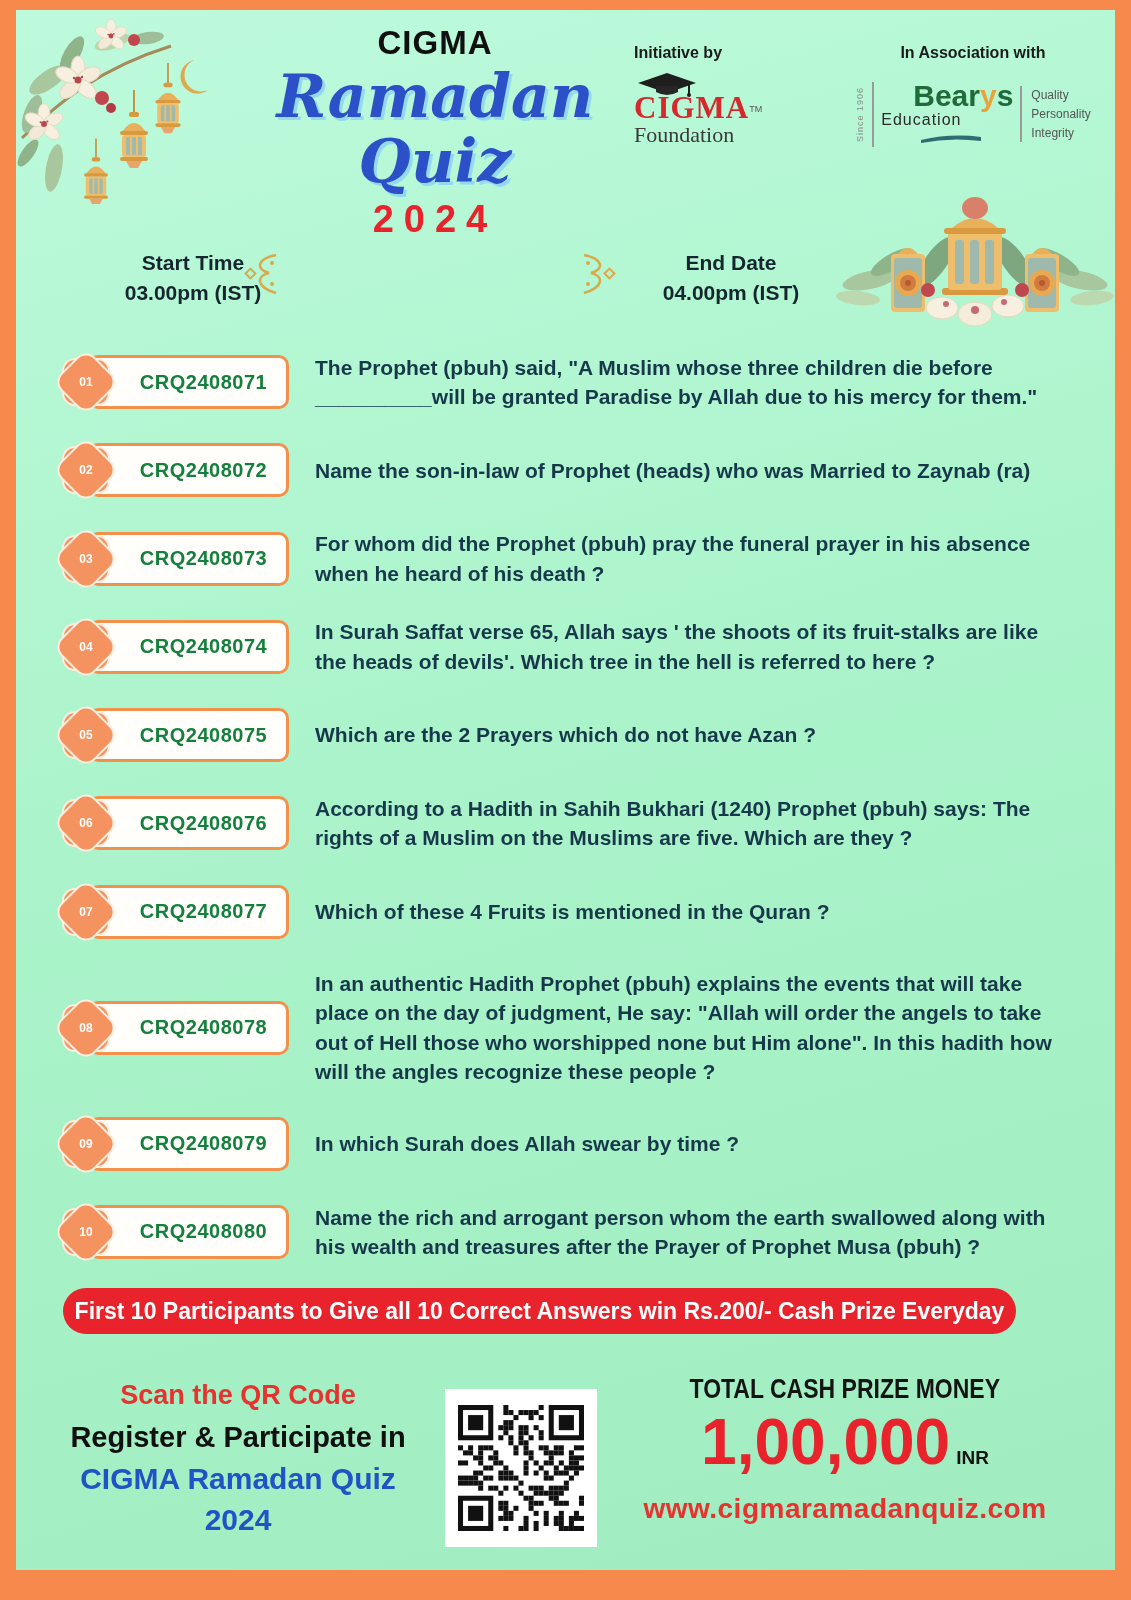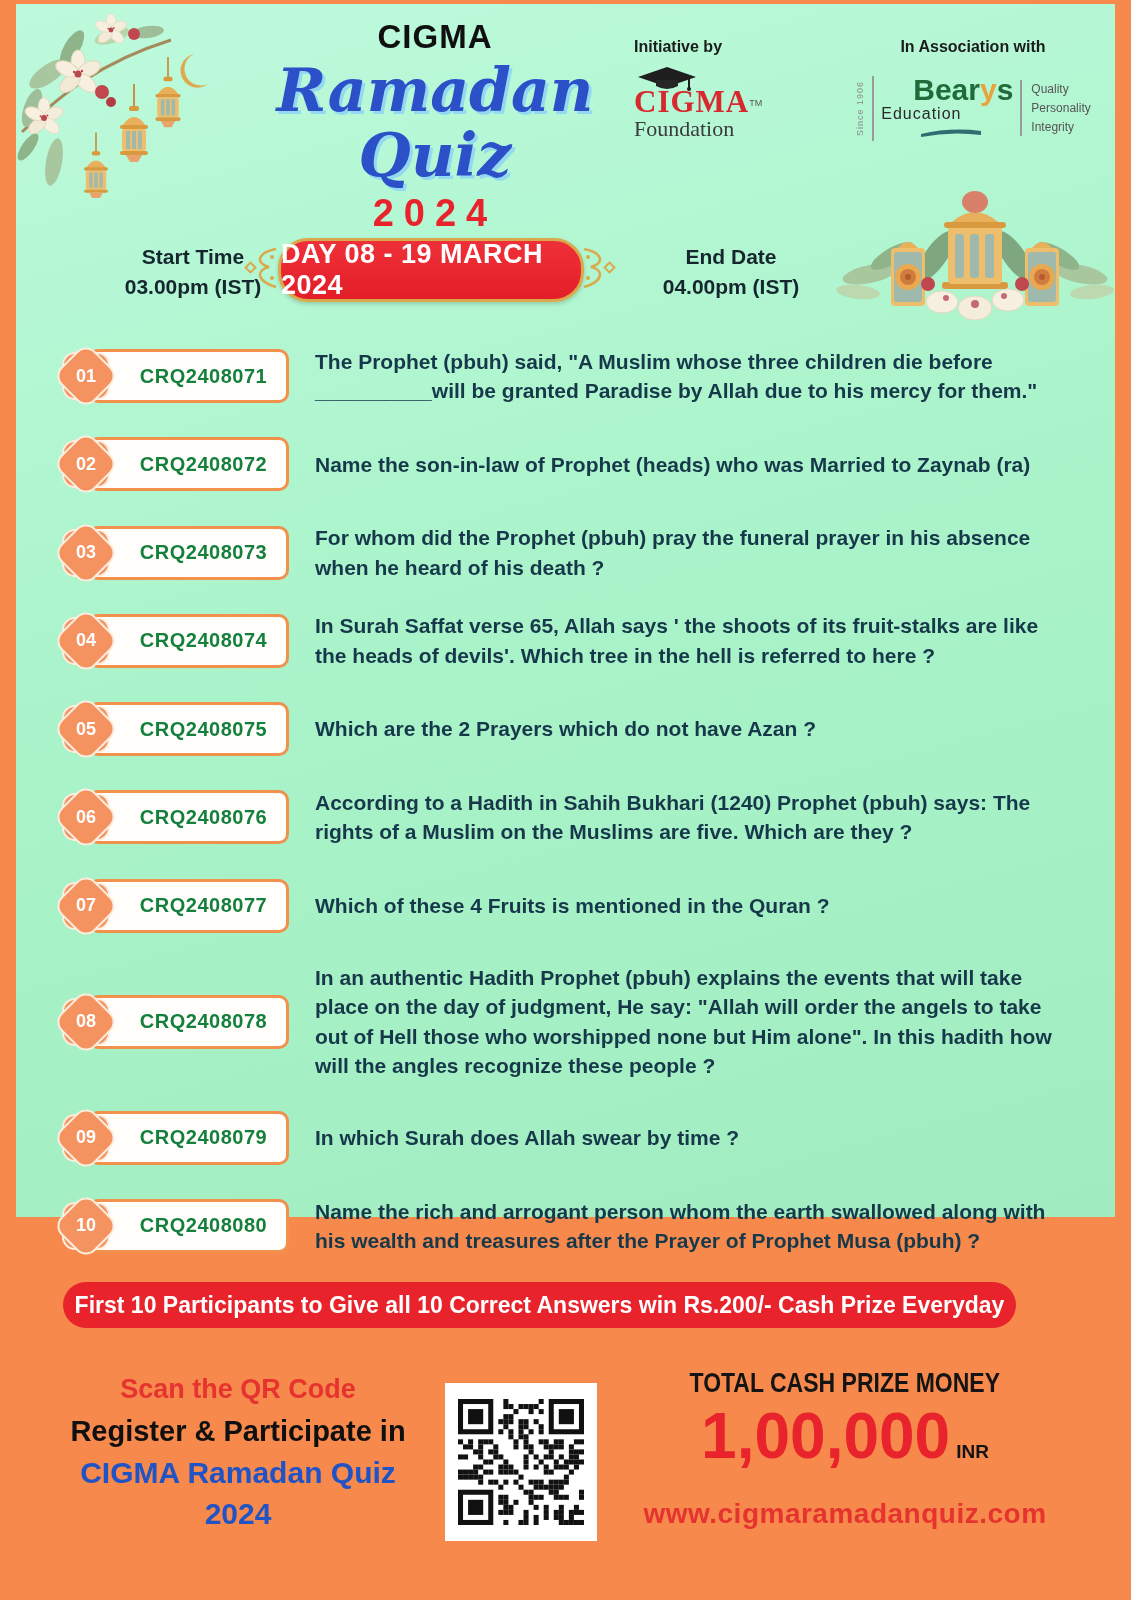--- a/index.html
+++ b/index.html
@@ -1,18 +1,18 @@
 <!DOCTYPE html>
 <html><head>
 <meta charset="utf-8">
 <style>
   html,body{margin:0;padding:0;}
   body{width:1131px;font-family:"Liberation Sans",sans-serif;}
   .page{position:relative;width:1131px;height:1600px;background:#F6894B;overflow:hidden;}
-  .inner{position:absolute;left:16px;top:4px;width:1099px;height:1213px;
+  .inner{position:absolute;left:16px;top:10px;width:1099px;height:1560px;
          background:linear-gradient(165deg,#BDFADC 0%,#ABF4CB 45%,#A0ECC0 100%);}
 
   
   .title-block{position:absolute;left:174px;top:14px;width:490px;text-align:center;}
   .brand{font-size:33px;font-weight:bold;color:#101010;letter-spacing:1px;}
   .script{font-family:"DejaVu Serif",serif;font-style:italic;font-weight:bold;font-size:60px;
           color:#2B50C8;text-shadow:3px 3px 0 #93D9F1;line-height:1.08;margin-top:2px;}
   .year{font-size:38px;font-weight:bold;color:#E8232B;letter-spacing:10px;margin-top:4px;}
 
   .initiative{position:absolute;left:618px;top:34px;width:204px;text-align:left;}
@@ -49,41 +49,41 @@
   .q-row{display:flex;align-items:center;gap:22px;}
   .q-badge-group{position:relative;width:235px;height:62px;flex:0 0 235px;}
   .q-code{position:absolute;left:30px;right:4px;top:50%;height:48px;transform:translateY(-50%);
           background:#FFFEFB;border:3px solid #F2914C;border-radius:10px;
           display:flex;align-items:center;justify-content:center;padding-left:30px;}
   .q-code-text{font-size:20px;font-weight:bold;color:#15803d;letter-spacing:0.5px;}
   .q-flower{position:absolute;left:2px;top:50%;transform:translateY(-50%);width:52px;height:52px;z-index:2;}
   .q-flower .p{position:absolute;inset:2px;background:#F4935F;border:2px solid #FBEEDF;border-radius:13px;}
   .q-flower .p2{transform:rotate(45deg);}
   .q-num{position:absolute;inset:0;display:flex;align-items:center;justify-content:center;
-         color:#fff;font-weight:bold;font-size:18px;z-index:3;}
+         color:#fff;font-weight:bold;font-size:12px;z-index:3;}
   .q-text{flex:1;font-size:21px;font-weight:bold;color:#16384A;line-height:1.4;}
 
   
   .banner{position:absolute;left:47px;top:1278px;width:953px;height:46px;background:#E8232B;border-radius:23px;
           display:flex;align-items:center;justify-content:center;color:#ffffff;font-size:23px;font-weight:bold;}
 
   
   .scan-block{position:absolute;left:34px;top:1368px;width:376px;text-align:center;line-height:1.3;}
   .scan-line{font-size:27px;font-weight:bold;color:#E6332F;}
   .reg-line{font-size:29px;font-weight:bold;color:#101010;margin-top:6px;}
   .quiz-line,.quiz-year{font-size:30px;font-weight:bold;color:#2053C5;margin-top:2px;}
   .qr-box{position:absolute;left:429px;top:1379px;width:152px;height:158px;background:#fff;
           display:flex;align-items:center;justify-content:center;}
   .prize-block{position:absolute;left:604px;top:1364px;width:450px;text-align:center;}
   .prize-label{display:inline-block;font-size:25px;font-weight:bold;color:#141414;letter-spacing:0px;
                transform:scale(0.92,1.1);}
   .prize-row{margin-top:2px;white-space:nowrap;}
   .prize-amount{font-size:64px;font-weight:bold;color:#E8232B;letter-spacing:0px;}
   .prize-cur{font-size:19px;font-weight:bold;color:#141414;margin-left:6px;}
-  .website{font-size:28px;font-weight:bold;color:#E6332F;margin-top:25px;letter-spacing:0.5px;}
+  .website{font-size:28px;font-weight:bold;color:#E6332F;margin-top:14px;letter-spacing:0.5px;}
 
   .deco{position:absolute;}
 </style>
 </head>
 <body>
 
 <div class="page">
   <div class="inner">
 
     <svg class="deco" style="left:0;top:8px;" width="205" height="186" viewBox="0 0 205 186">
@@ -176,21 +176,20 @@
       <div>Start Time</div>
       <div>03.00pm (IST)</div>
     </div>
 
     <svg class="fl fl-left" width="34" height="48" viewBox="0 0 34 48">
       <path d="M32 5 C12 9 12 20 25 23 C12 26 12 37 32 43" stroke="#D9A94C" stroke-width="2.5" fill="none"></path>
       <rect x="3" y="20" width="7" height="7" transform="rotate(45 6.5 23.5)" fill="none" stroke="#D9A94C" stroke-width="2"></rect>
       <circle cx="28" cy="13" r="2" fill="#D9A94C"></circle>
         <circle cx="28" cy="34" r="2" fill="#D9A94C"></circle>
     </svg>
-    <div class="day-badge">DAY 08 - 19 MARCH 2024</div>
     <svg class="fl fl-right" width="34" height="48" viewBox="0 0 34 48">
       <path d="M32 5 C12 9 12 20 25 23 C12 26 12 37 32 43" stroke="#D9A94C" stroke-width="2.5" fill="none"></path>
       <rect x="3" y="20" width="7" height="7" transform="rotate(45 6.5 23.5)" fill="none" stroke="#D9A94C" stroke-width="2"></rect>
       <circle cx="28" cy="13" r="2" fill="#D9A94C"></circle>
         <circle cx="28" cy="34" r="2" fill="#D9A94C"></circle>
     </svg>
 
     <div class="sched-block end-block">
       <div>End Date</div>
       <div>04.00pm (IST)</div>

